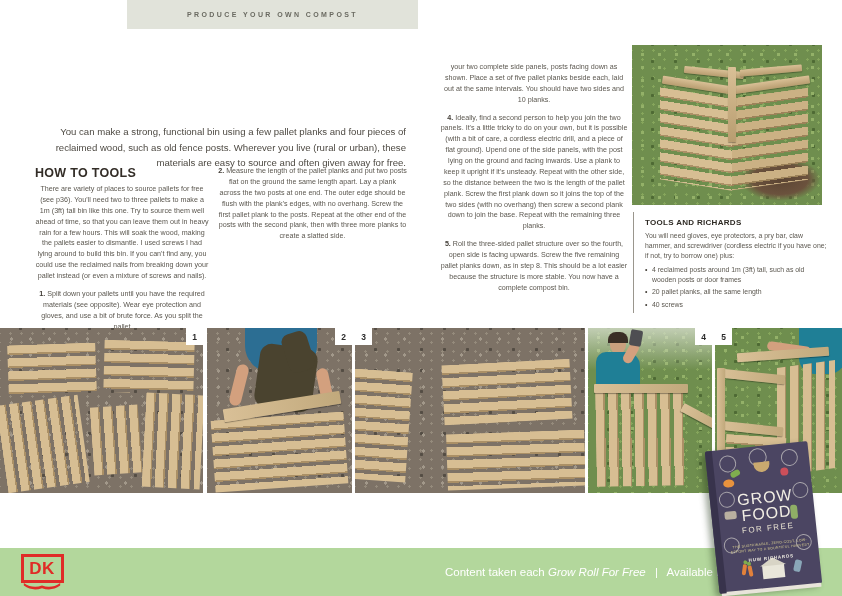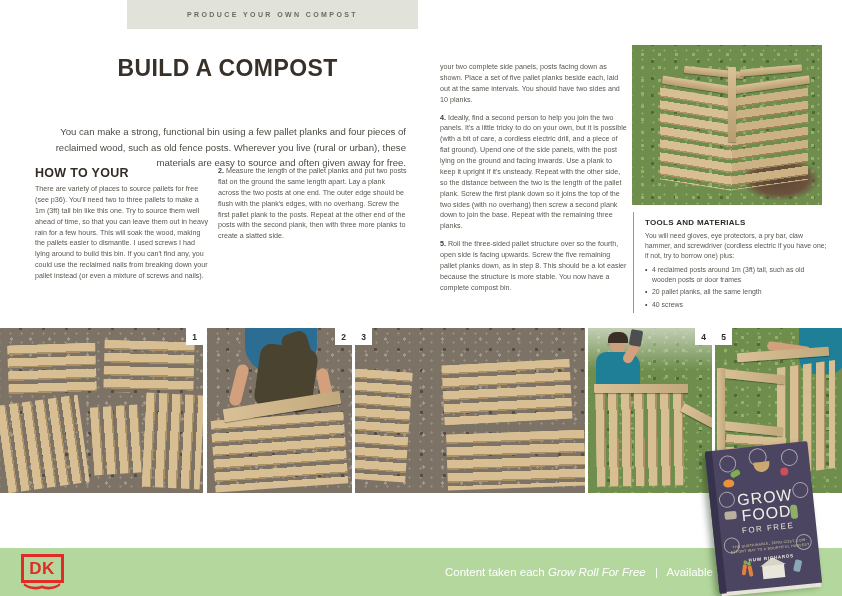--- a/index.html
+++ b/index.html
@@ -24,21 +24,21 @@
   .intro{
     left:50px;top:124px;width:356px;margin:0;text-align:right;
     font-size:9.6px;line-height:1.62;color:#4e4a43;
   }
 
   
   .howto-head{
     left:35px;top:166px;margin:0;font-size:12.5px;font-weight:800;
     letter-spacing:.3px;color:#332d27;
   }
-  .col{font-size:7.15px;line-height:1.52;color:#5b574f;}
+  .col{font-size:7.15px;line-height:1.52;color:#5b574f;text-align:center;}
   .col p{margin:0 0 7px 0;}
   .col b{color:#403b34;}
   .col1{left:35px;top:184px;width:174px;}
   .col2{left:218px;top:166px;width:189px;}
   .col3{left:440px;top:62px;width:188px;}
 
   
   .hero{
     left:632px;top:45px;width:190px;height:160px;overflow:hidden;
   }
@@ -141,29 +141,29 @@
   .carrot::before{content:"";position:absolute;top:-4px;left:0;width:4px;height:4px;background:#7fae4e;border-radius:2px;}
 </style>
 </head>
 <body>
 
 <div class="abs tab">
   <span>PRODUCE YOUR OWN COMPOST</span>
 </div>
 
 <h1 class="abs title">
-  <span style="display:block">BUILD A COMPOST</span>
 </h1>
 
 <p class="abs intro">You can make a strong, functional bin using a few pallet planks and four pieces of reclaimed wood, such as old fence posts. Wherever you live (rural or urban), these materials are easy to source and often given away for free.</p>
 
-<h2 class="abs howto-head">HOW TO YOUR</h2>
+<h2 class="abs howto-head">HOW TO TOOLS</h2>
 
 <div class="abs col col1">
   <p>There are variety of places to source pallets for free (see p36). You'll need two to three pallets to make a 1m (3ft) tall bin like this one. Try to source them well ahead of time, so that you can leave them out in heavy rain for a few hours. This will soak the wood, making the pallets easier to dismantle. I used screws I had lying around to build this bin. If you can't find any, you could use the reclaimed nails from breaking down your pallet instead (or even a mixture of screws and nails).</p>
+  <p><b>1.</b> <span>Split down your pallets until you have the required materials (see opposite). Wear eye protection and gloves, and use a bit of brute force. As you split the pallet</span></p>
 </div>
 
 <div class="abs col col2">
   <p><b>2.</b> <span>Measure the length of the pallet planks and put two posts flat on the ground the same length apart. Lay a plank across the two posts at one end. The outer edge should be flush with the plank's edges, with no overhang. Screw the first pallet plank to the posts. Repeat at the other end of the posts with the second plank, then with three more planks to create a slatted side.</span></p>
 </div>
 
 <div class="abs col col3">
   <p>your two complete side panels, posts facing down as shown. Place a set of five pallet planks beside each, laid out at the same intervals. You should have two sides and 10 planks.</p>
   <p><b>4.</b> <span>Ideally, find a second person to help you join the two panels. It's a little tricky to do on your own, but it is possible (with a bit of care, a cordless electric drill, and a piece of flat ground). Upend one of the side panels, with the post lying on the ground and facing inwards. Use a plank to keep it upright if it's unsteady. Repeat with the other side, so the distance between the two is the length of the pallet plank. Screw the first plank down so it joins the top of the two sides (with no overhang) then screw a second plank down to join the base. Repeat with the remaining three planks.</span></p>
   <p><b>5.</b> <span>Roll the three-sided pallet structure over so the fourth, open side is facing upwards. Screw the five remaining pallet planks down, as in step 8. This should be a lot easier because the structure is more stable. You now have a complete compost bin.</span></p>
@@ -174,21 +174,21 @@
   <div class="bin-left slats-h"></div>
   <div class="bin-right slats-h2"></div>
   <div class="bin-rail" style="left:30px;top:36px;width:70px;height:8px;transform:rotate(9deg);"></div>
   <div class="bin-rail" style="left:98px;top:36px;width:80px;height:8px;transform:rotate(-8deg);"></div>
   <div class="bin-rail" style="left:52px;top:24px;width:60px;height:7px;transform:rotate(6deg);"></div>
   <div class="bin-rail" style="left:108px;top:22px;width:62px;height:7px;transform:rotate(-5deg);"></div>
   <div class="bin-rail" style="left:96px;top:22px;width:8px;height:75px;"></div>
 </div>
 
 <div class="abs tools">
-  <h3>TOOLS AND MATERIALS</h3>
+  <h3>TOOLS AND RICHARDS</h3>
   <p>You will need gloves, eye protectors, a pry bar, claw hammer, and screwdriver (cordless electric if you have one; if not, try to borrow one) plus:</p>
   <ul>
     <li>4 reclaimed posts around 1m (3ft) tall, such as old wooden posts or door frames</li>
     <li>20 pallet planks, all the same length</li>
     <li>40 screws</li>
   </ul>
 </div>
 
 <div class="photo ph1 gravel">
   <span class="badge r">1</span>

